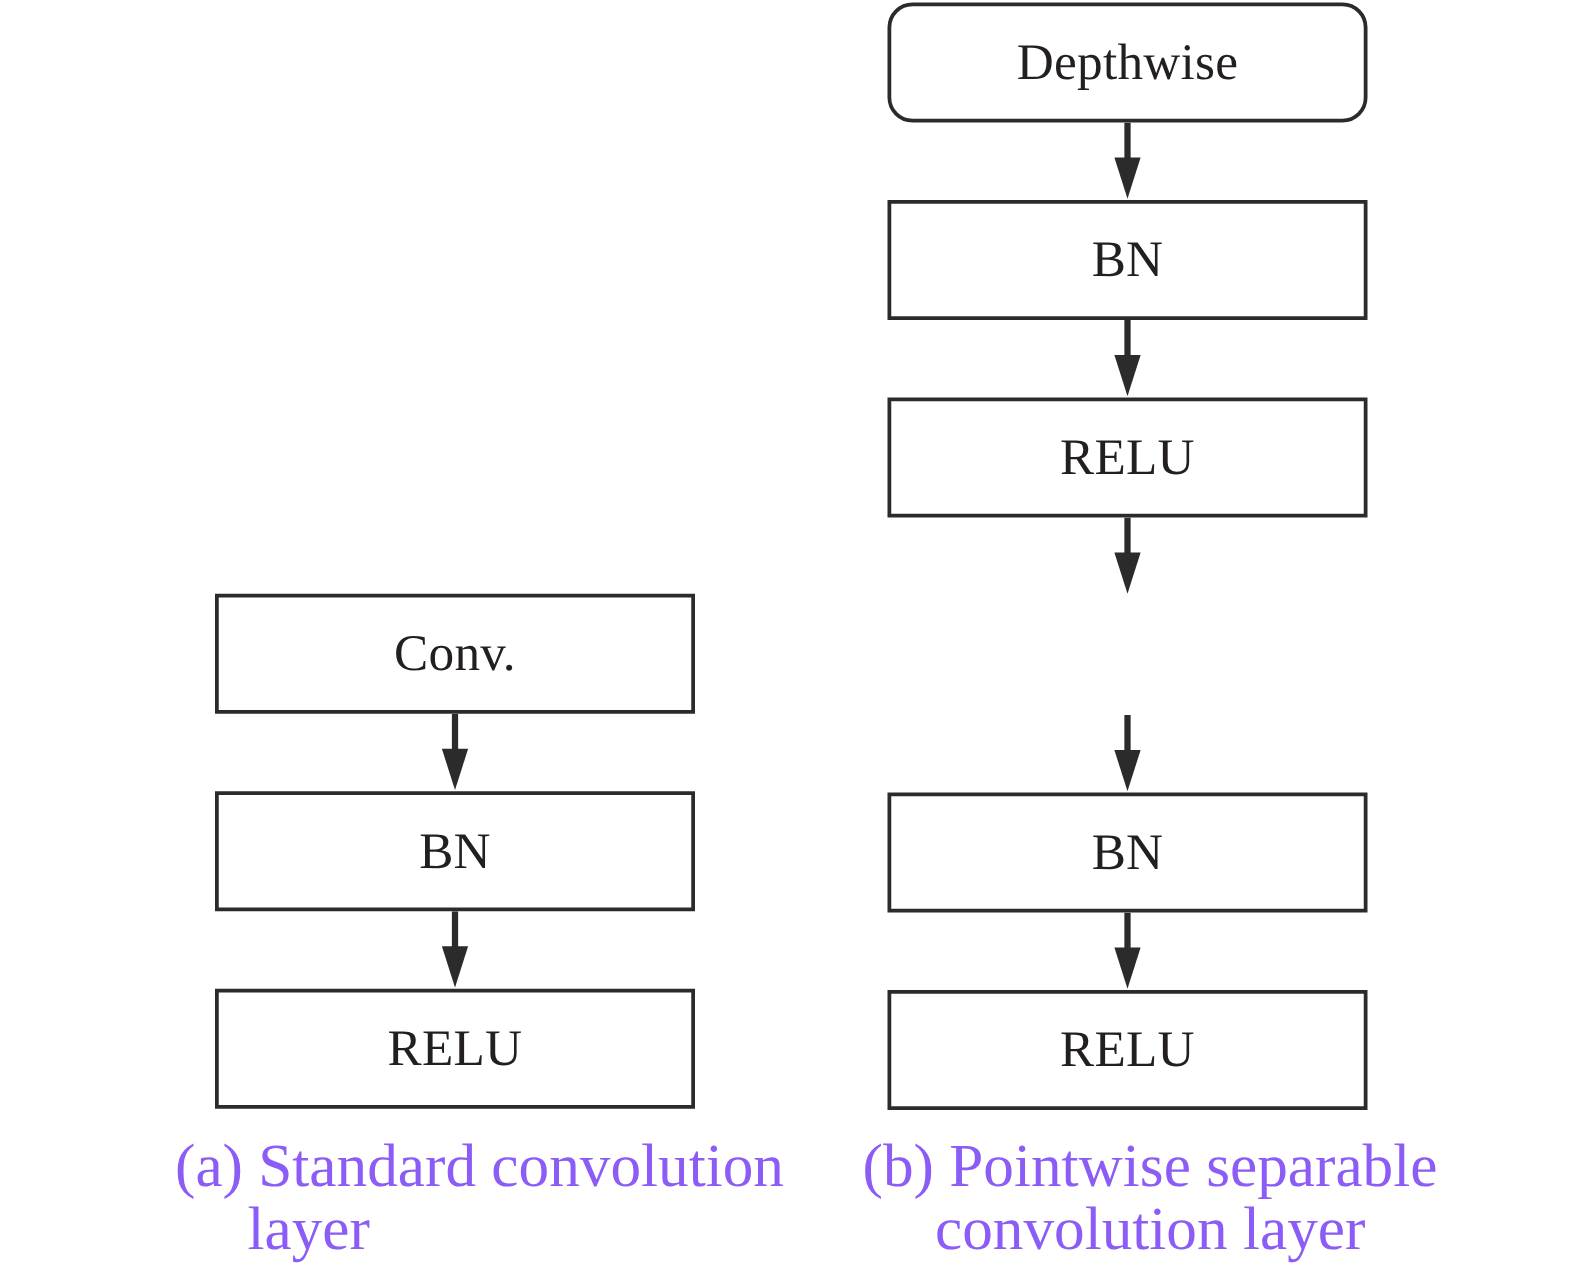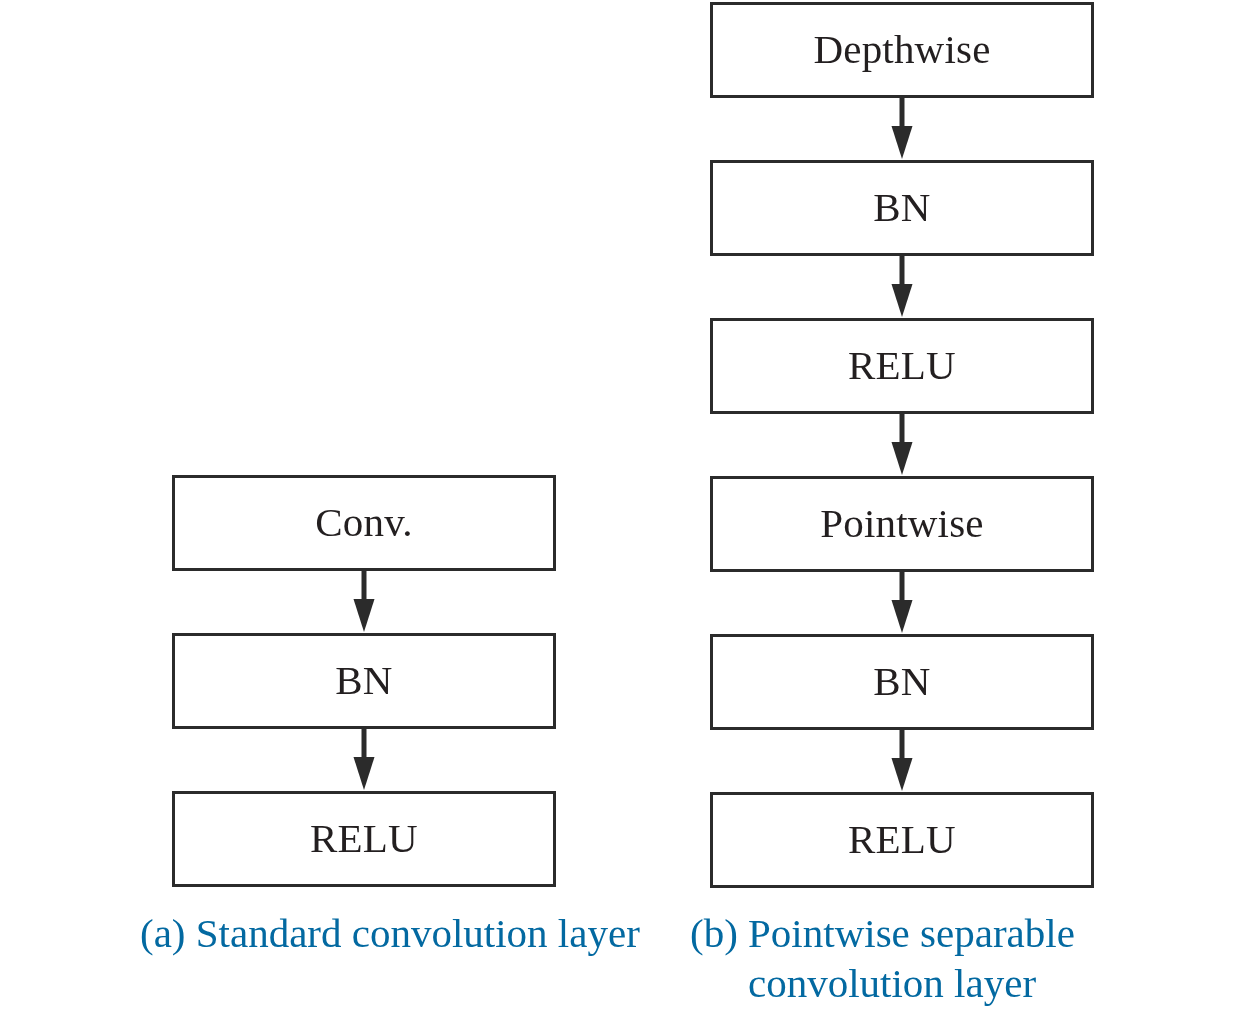--- a/index.html
+++ b/index.html
@@ -50,21 +50,21 @@
   }
 
   
   #column-standard .flow-box { left: 172px; }
   #box-conv  { top: 475px; }
   #box-bn-1  { top: 633px; }
   #box-relu-1{ top: 791px; }
 
   
   #column-separable .flow-box { left: 80px; }
-  #box-depthwise { top: 2px; }
+  #box-depthwise { top: 2px; border-radius: 20px; }
   #box-bn-2      { top: 160px; }
   #box-relu-2    { top: 318px; }
   #box-pointwise { top: 476px; }
   #box-bn-3      { top: 634px; }
   #box-relu-3    { top: 792px; }
 
   
   .arrow {
     position: absolute;
     width: 26px;
@@ -82,23 +82,23 @@
   #arrow-bn-relu-2     { top: 256px; }
   #arrow-relu-pointwise{ top: 414px; }
   #arrow-pointwise-bn  { top: 572px; }
   #arrow-bn-relu-3     { top: 730px; }
 
   .arrow svg { display: block; }
 
   
   .caption {
     position: absolute;
-    font-size: 41px;
+    font-size: 49px;
     line-height: 50px;
-    color: #0369a1;
+    color: #8b5cf6;
     white-space: pre-line;
   }
   #caption-standard {
     left: 140px;
     top: 908px;
     width: 470px;
     text-indent: -58px;
     padding-left: 58px;
   }
   #caption-separable {
@@ -173,23 +173,20 @@
       <span class="box-label">RELU</span>
     </div>
 
     <div class="arrow" id="arrow-relu-pointwise">
       <svg width="26" height="62" viewBox="0 0 26 62" aria-hidden="true">
         <line x1="13" y1="0" x2="13" y2="36" stroke="#2b2b2b" stroke-width="5"></line>
         <polygon points="13,61 2.5,28 23.5,28" fill="#2b2b2b"></polygon>
       </svg>
     </div>
 
-    <div class="flow-box" id="box-pointwise">
-      <span class="box-label">Pointwise</span>
-    </div>
 
     <div class="arrow" id="arrow-pointwise-bn">
       <svg width="26" height="62" viewBox="0 0 26 62" aria-hidden="true">
         <line x1="13" y1="0" x2="13" y2="36" stroke="#2b2b2b" stroke-width="5"></line>
         <polygon points="13,61 2.5,28 23.5,28" fill="#2b2b2b"></polygon>
       </svg>
     </div>
 
     <div class="flow-box" id="box-bn-3">
       <span class="box-label">BN</span>

